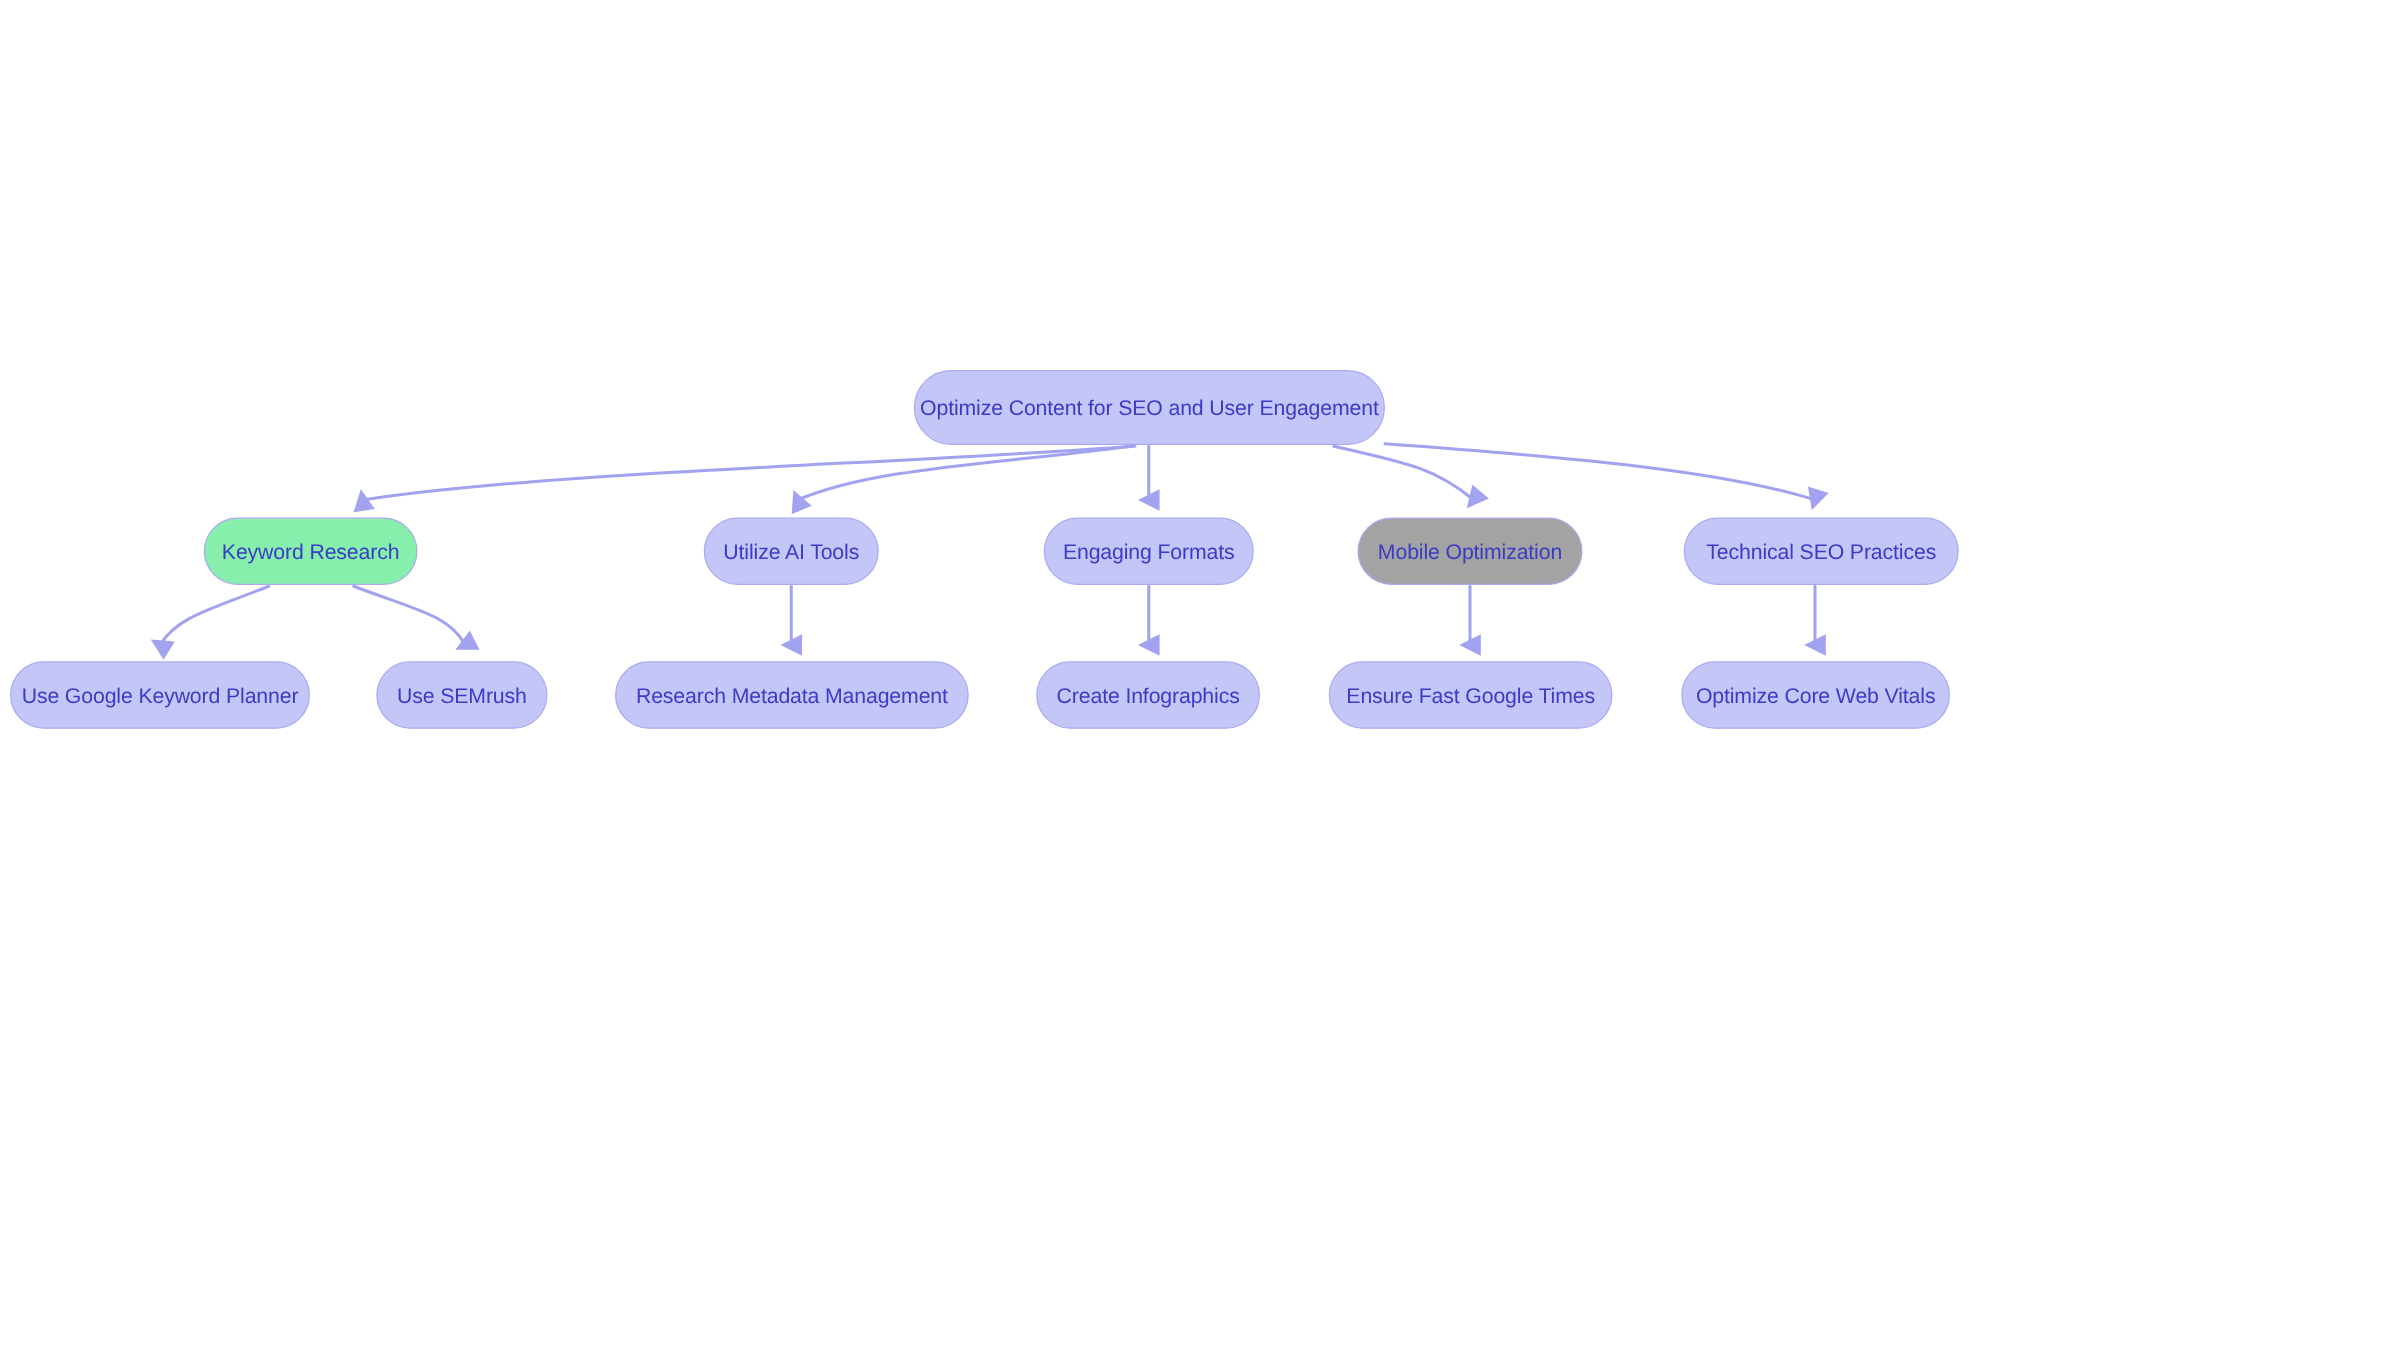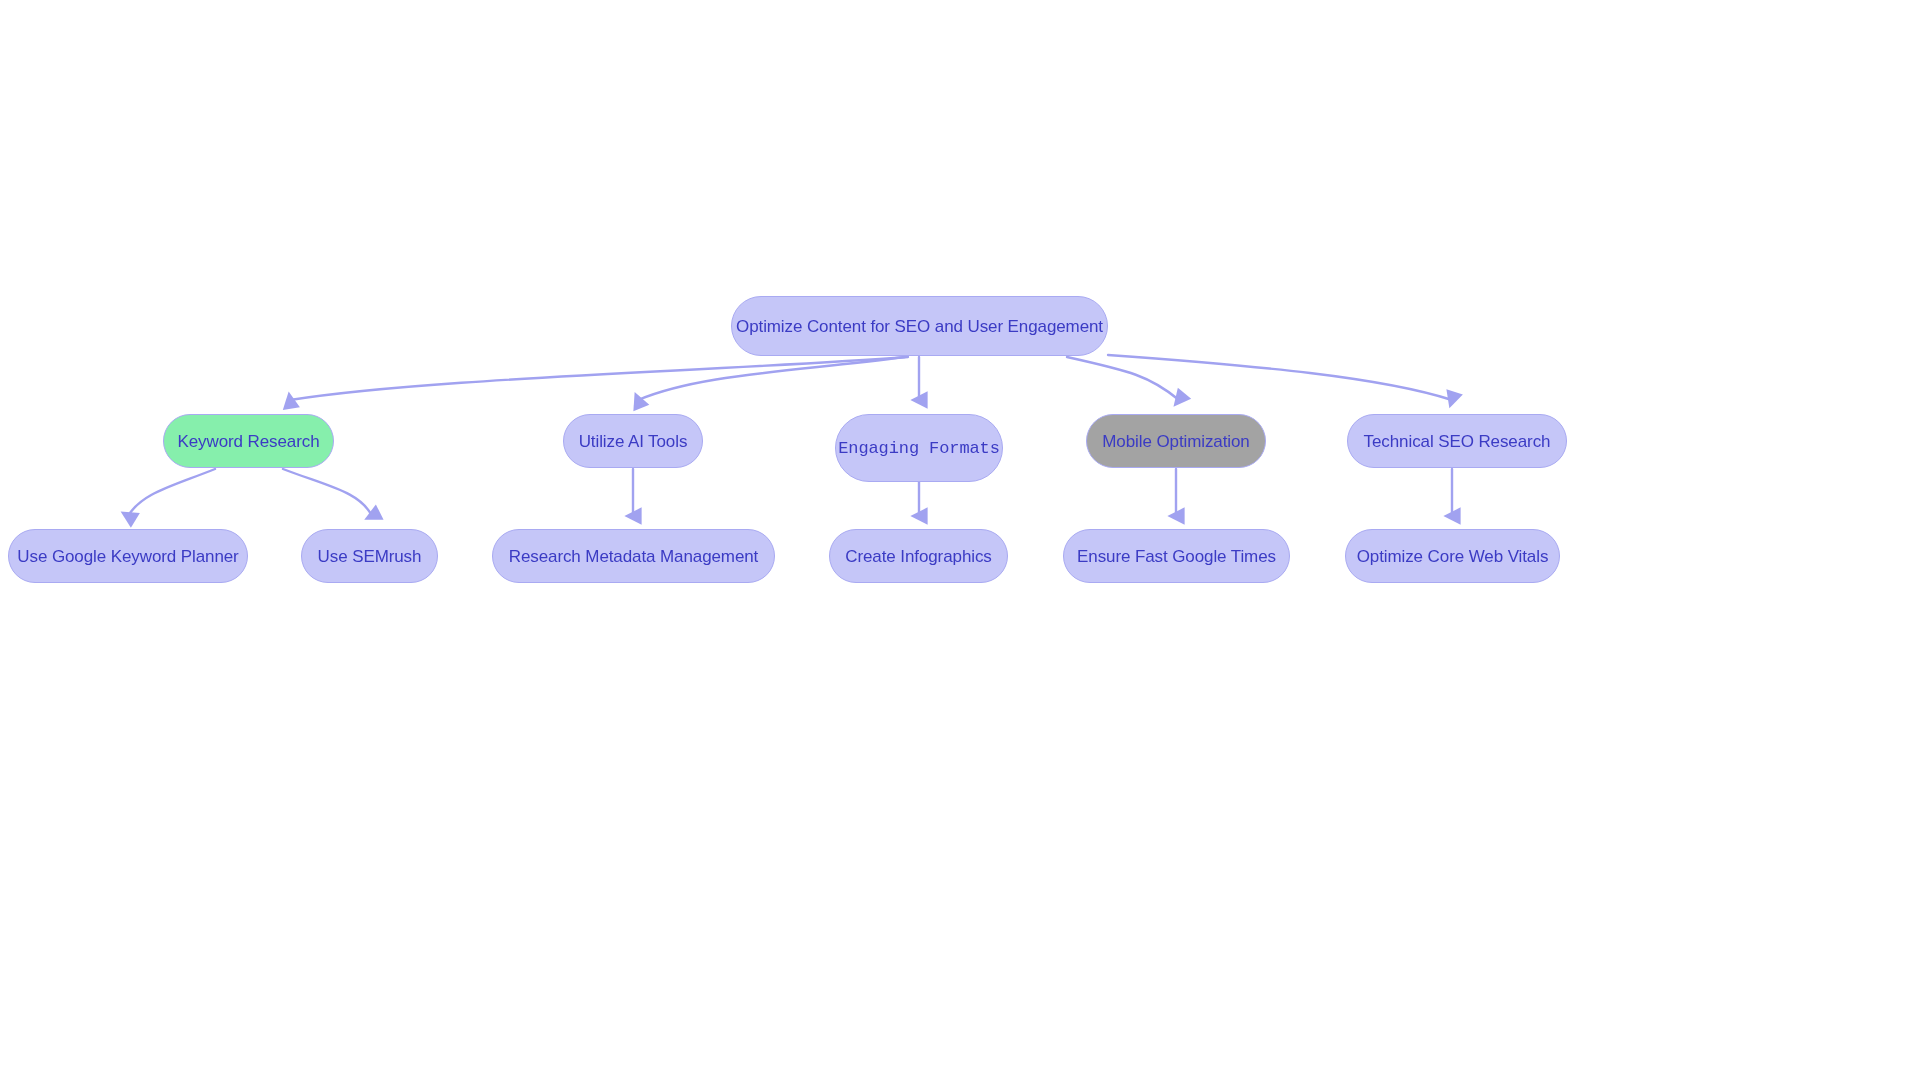--- a/index.html
+++ b/index.html
@@ -79,28 +79,28 @@
   <div id="nodes-layer">
       <div class="node" style="left: 731px; top: 296px; width: 377px; height: 60px; background: rgb(197, 198, 248); border-color: rgb(169, 170, 242); color: rgb(59, 59, 196);">
         <span class="node-label">Optimize Content for SEO and User Engagement</span>
       </div>
       <div class="node" style="left: 163px; top: 414px; width: 171px; height: 54px; background: #86efac; border-color: rgb(169, 170, 242); color: rgb(59, 59, 196);">
         <span class="node-label">Keyword Research</span>
       </div>
       <div class="node" style="left: 563px; top: 414px; width: 140px; height: 54px; background: rgb(197, 198, 248); border-color: rgb(169, 170, 242); color: rgb(59, 59, 196);">
         <span class="node-label">Utilize AI Tools</span>
       </div>
-      <div class="node" style="left: 835px; top: 414px; width: 168px; height: 68px; background: rgb(197, 198, 248); border-color: rgb(169, 170, 242); color: rgb(59, 59, 196); font-family: Liberation Mono, monospace;">
+      <div class="node" style="left: 835px; top: 414px; width: 168px; height: 54px; background: rgb(197, 198, 248); border-color: rgb(169, 170, 242); color: rgb(59, 59, 196);">
         <span class="node-label">Engaging Formats</span>
       </div>
       <div class="node" style="left: 1086px; top: 414px; width: 180px; height: 54px; background: #a3a3a3; border-color: rgb(169, 170, 242); color: rgb(59, 59, 196);">
         <span class="node-label">Mobile Optimization</span>
       </div>
       <div class="node" style="left: 1347px; top: 414px; width: 220px; height: 54px; background: rgb(197, 198, 248); border-color: rgb(169, 170, 242); color: rgb(59, 59, 196);">
-        <span class="node-label">Technical SEO Research</span>
+        <span class="node-label">Technical SEO Practices</span>
       </div>
       <div class="node" style="left: 8px; top: 529px; width: 240px; height: 54px; background: rgb(197, 198, 248); border-color: rgb(169, 170, 242); color: rgb(59, 59, 196);">
         <span class="node-label">Use Google Keyword Planner</span>
       </div>
       <div class="node" style="left: 301px; top: 529px; width: 137px; height: 54px; background: rgb(197, 198, 248); border-color: rgb(169, 170, 242); color: rgb(59, 59, 196);">
         <span class="node-label">Use SEMrush</span>
       </div>
       <div class="node" style="left: 492px; top: 529px; width: 283px; height: 54px; background: rgb(197, 198, 248); border-color: rgb(169, 170, 242); color: rgb(59, 59, 196);">
         <span class="node-label">Research Metadata Management</span>
       </div>

